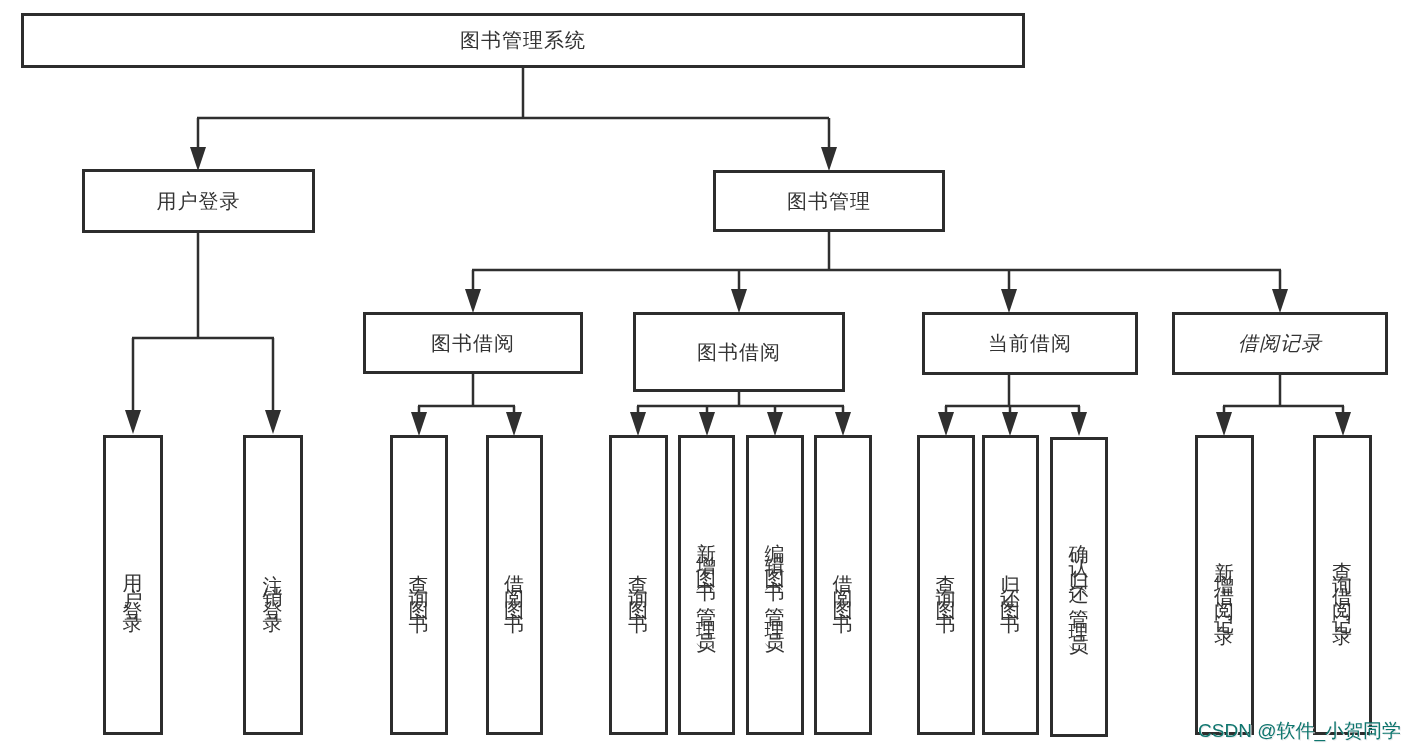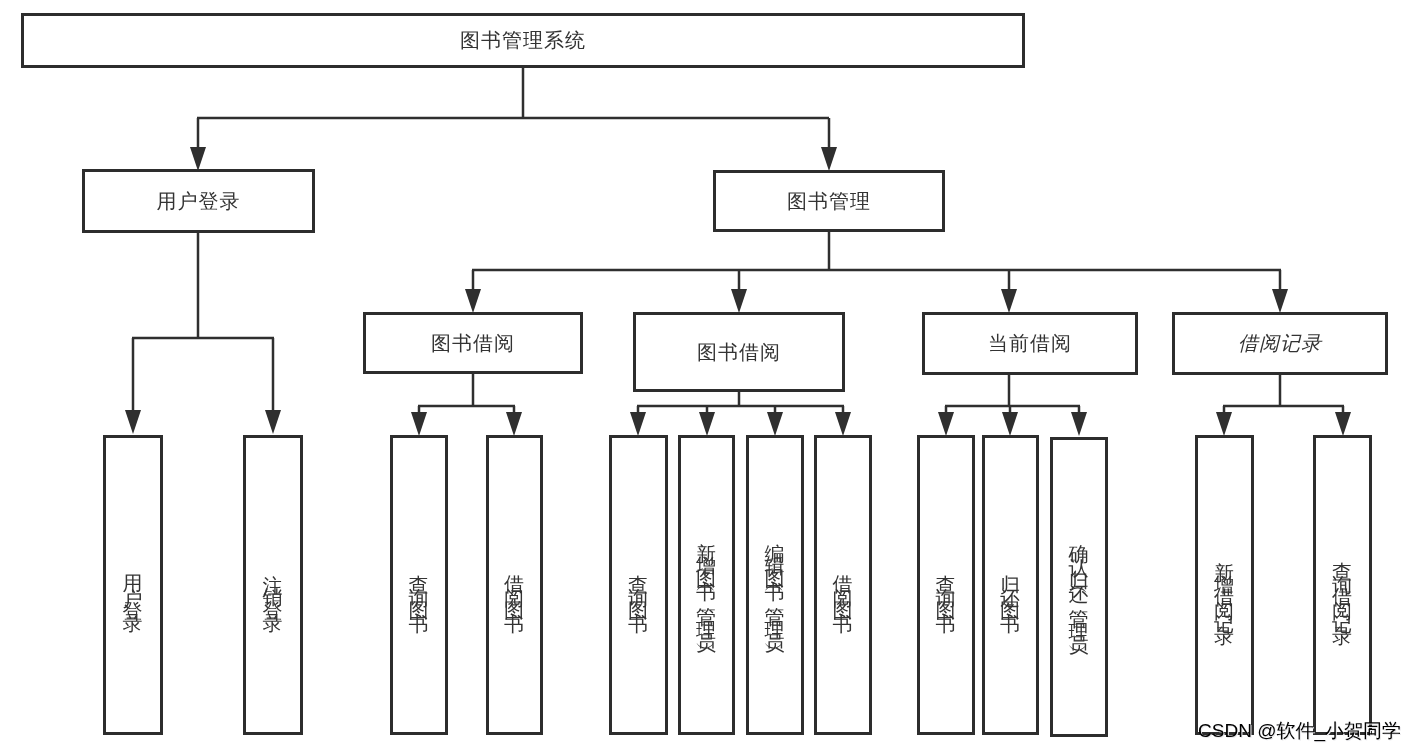--- a/index.html
+++ b/index.html
@@ -42,21 +42,21 @@
     line-height: 1;
     letter-spacing: 13px;
     color: #333333;
     white-space: nowrap;
   }
   .watermark {
     position: absolute;
     right: 4px;
     bottom: 3px;
     font-size: 19px;
-    color: #000000;
+    color: #0f766e;
     text-shadow: 1px 1px 0 #e9e9ec;
     white-space: nowrap;
   }
 </style>
 </head>
 <body>
 
 <div class="canvas">
 
   <svg class="connectors" width="1405" height="747" viewBox="0 0 1405 747" xmlns="http://www.w3.org/2000/svg">

